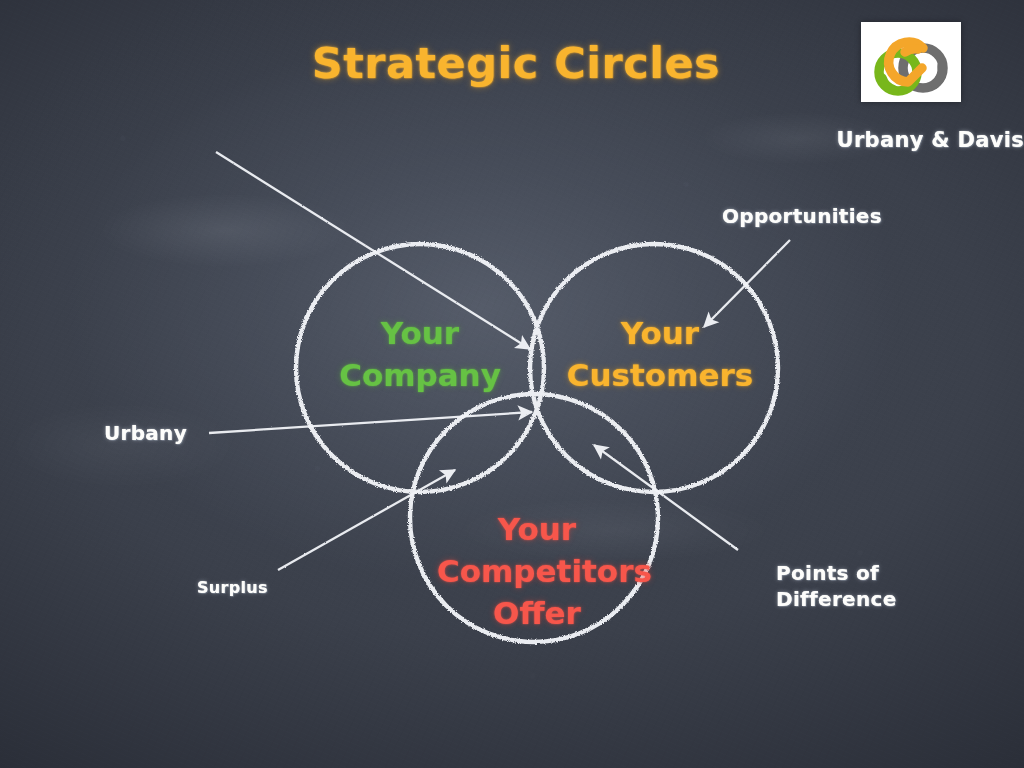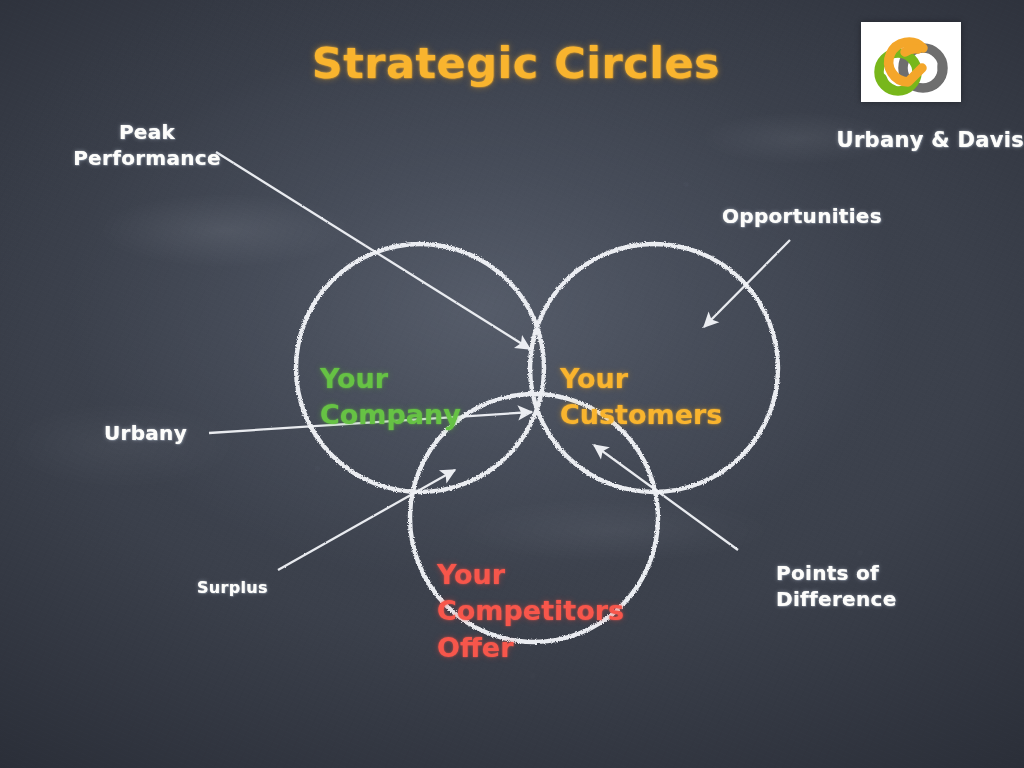--- a/index.html
+++ b/index.html
@@ -99,27 +99,26 @@
   
   #lbl-peak       { left: 62px;  top: 120px;  width: 170px; text-align: center; font-size: 20px; }
   #lbl-parity     { left: 104px; top: 421px;  font-size: 20px; }
   #lbl-surplus    { left: 197px; top: 578px;  font-size: 16px; }
   #lbl-opps       { left: 722px; top: 204px;  font-size: 20px; }
   #lbl-pod        { left: 776px; top: 561px;  width: 200px; font-size: 20px; }
 
   
   .circle-label {
     position: absolute;
-    text-align: left;
+    text-align: center;
     font-weight: 700;
-    font-size: 27px;
+    font-size: 31px;
     line-height: 1.35;
     white-space: pre-line;
     user-select: none;
-    margin-top: 48px;
   }
   #lbl-company {
     left: 320px; top: 313px; width: 200px;
     color: #66c244;
     text-shadow: 0 0 2px rgba(102,194,68,.8), 0 0 6px rgba(90,180,60,.4);
   }
   #lbl-customers {
     left: 560px; top: 313px; width: 200px;
     color: #f9b42e;
     text-shadow: 0 0 2px rgba(249,180,46,.8), 0 0 6px rgba(240,165,30,.4);
@@ -205,21 +204,19 @@
   </svg>
 
   <div class="circle-label" id="lbl-company" style="color: rgb(102, 194, 68);">Your
 Company</div>
   <div class="circle-label" id="lbl-customers" style="color: rgb(249, 180, 46);">Your
 Customers</div>
   <div class="circle-label" id="lbl-competitors" style="color: rgb(247, 86, 75);">Your
 Competitors
 Offer</div>
 
-  <div class="chalk-text" id="lbl-peak">Peak
-Performance</div>
   <div class="chalk-text" id="lbl-parity">Urbany</div>
   <div class="chalk-text" id="lbl-surplus">Surplus</div>
   <div class="chalk-text" id="lbl-opps">Opportunities</div>
   <div class="chalk-text" id="lbl-pod">Points of
 Difference</div>
 
 </div>
 
 </body></html>

